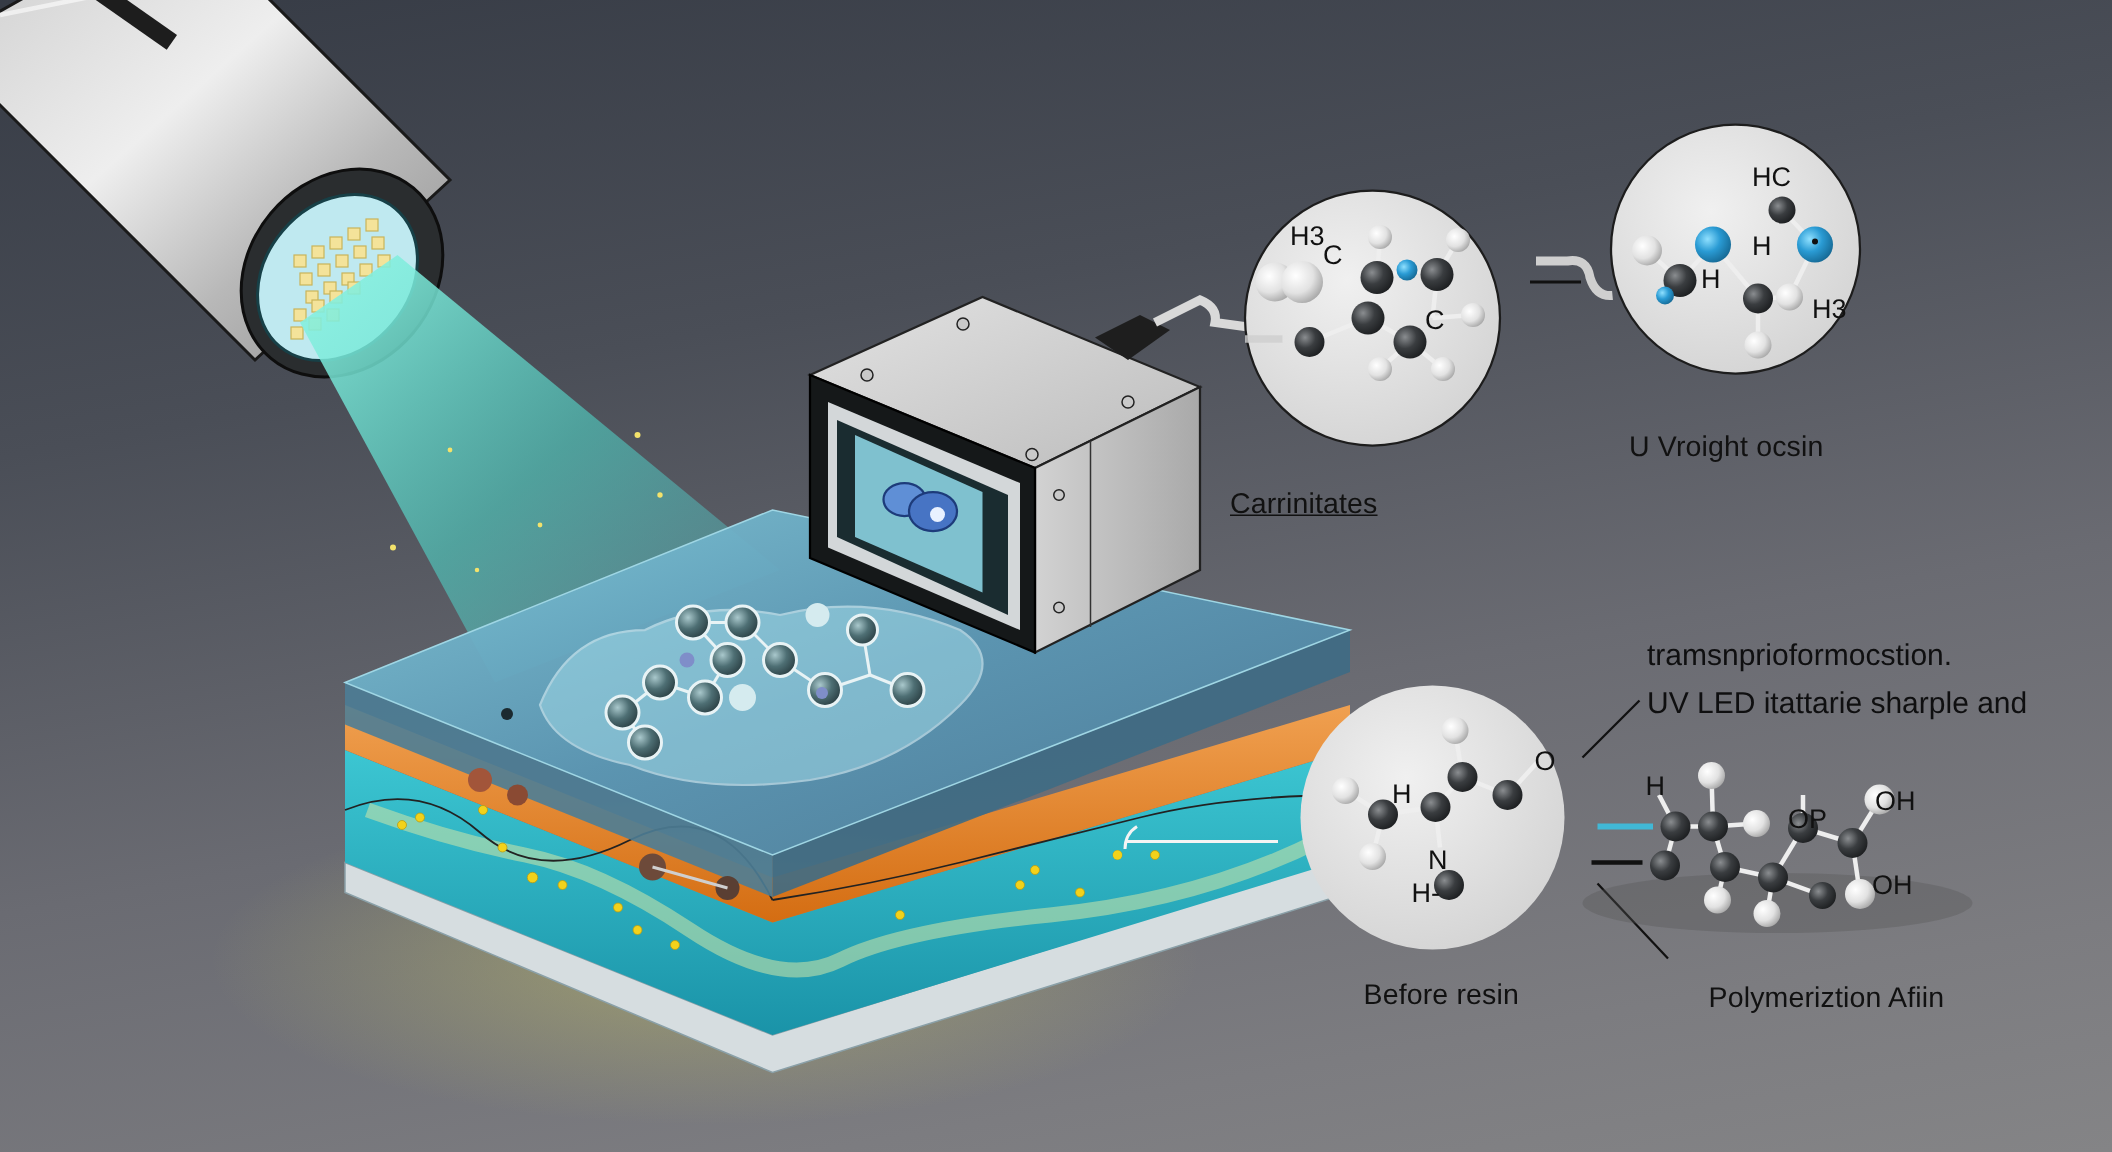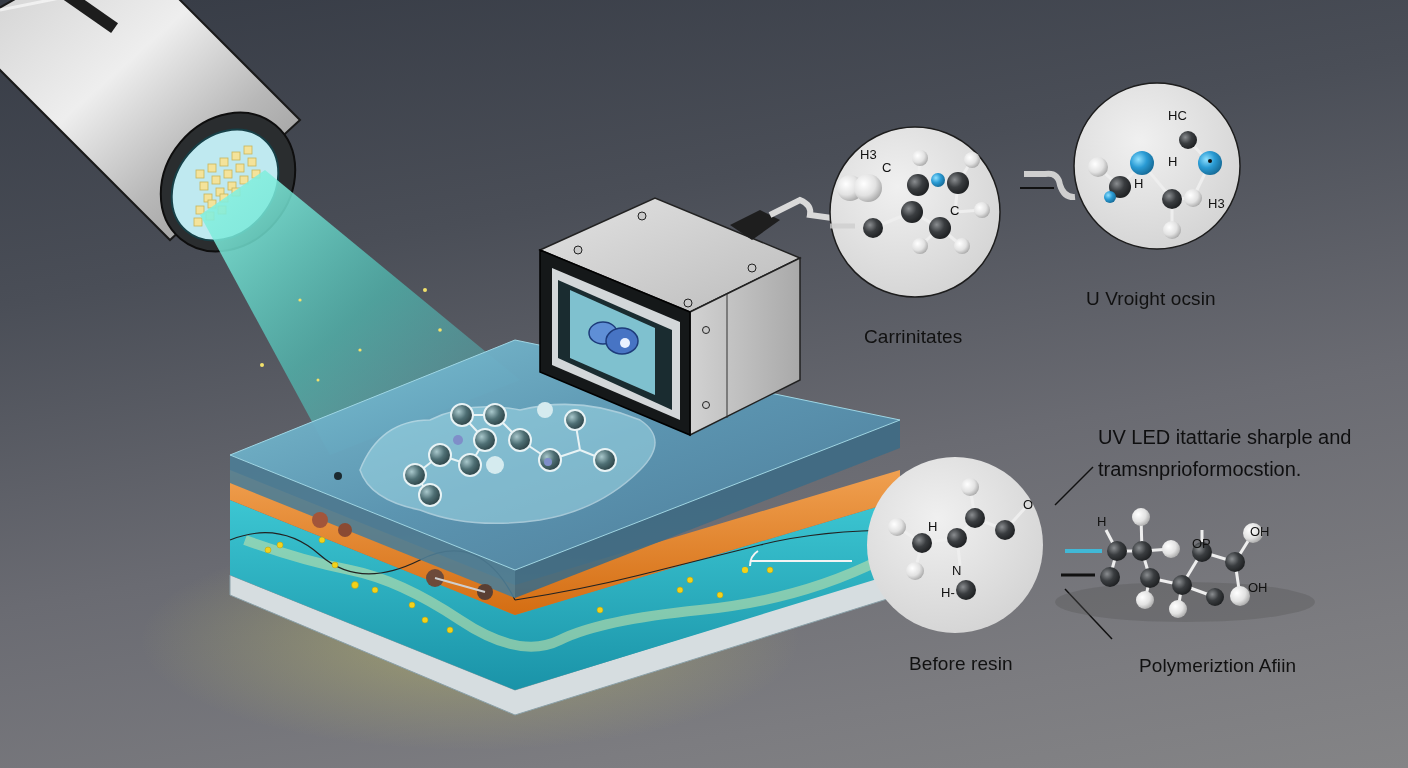--- a/index.html
+++ b/index.html
@@ -13,21 +13,21 @@
   .label {
     position: absolute; color: #111; font-size: 19px; white-space: nowrap;
     letter-spacing: 0.1px;
     text-align: right;
   }
   .callout {
     position: absolute; color: #0f0f10; font-size: 20px; line-height: 32px;
     white-space: nowrap;
   }
   .atom-text {
-    position: absolute; font-size: 13px; color: #111; font-family: "Liberation Sans", sans-serif;
+    position: absolute; font-size: 18px; color: #111; font-family: "Liberation Sans", sans-serif;
   }
 </style>
 </head>
 <body>
 
 <div class="stage">
 
 <svg class="art" width="1408" height="768" viewBox="0 0 1408 768">
   <defs>
     <linearGradient id="lampBody" x1="0" y1="0" x2="1" y2="1">
@@ -384,23 +384,23 @@
 <span class="atom-text" style="left:928px;top:519px;">H</span>
 <span class="atom-text" style="left:1023px;top:497px;">O</span>
 <span class="atom-text" style="left:952px;top:563px;">N</span>
 <span class="atom-text" style="left:941px;top:585px;">H-</span>
 
 <span class="atom-text" style="left:1097px;top:514px;">H</span>
 <span class="atom-text" style="left:1192px;top:536px;">OP</span>
 <span class="atom-text" style="left:1250px;top:524px;">OH</span>
 <span class="atom-text" style="left:1248px;top:580px;">OH</span>
 
-<div class="label" style="left:864px;top:326px;">Carrinitates</div>
+<div class="label" style="left:820px;top:326px;text-decoration:underline;">Carrinitates</div>
 <div class="label" style="left:1086px;top:288px;">U Vroight ocsin</div>
 <div class="label" style="left:909px;top:653px;">Before resin</div>
 <div class="label" style="left:1139px;top:655px;">Polymeriztion Afiin</div>
 
 <div class="callout" style="left:1098px;top:421px;">
+  <div>tramsnprioformocstion.</div>
   <div>UV LED itattarie sharple and</div>
-  <div>tramsnprioformocstion.</div>
 </div>
 
 </div>
 
 </body></html>

